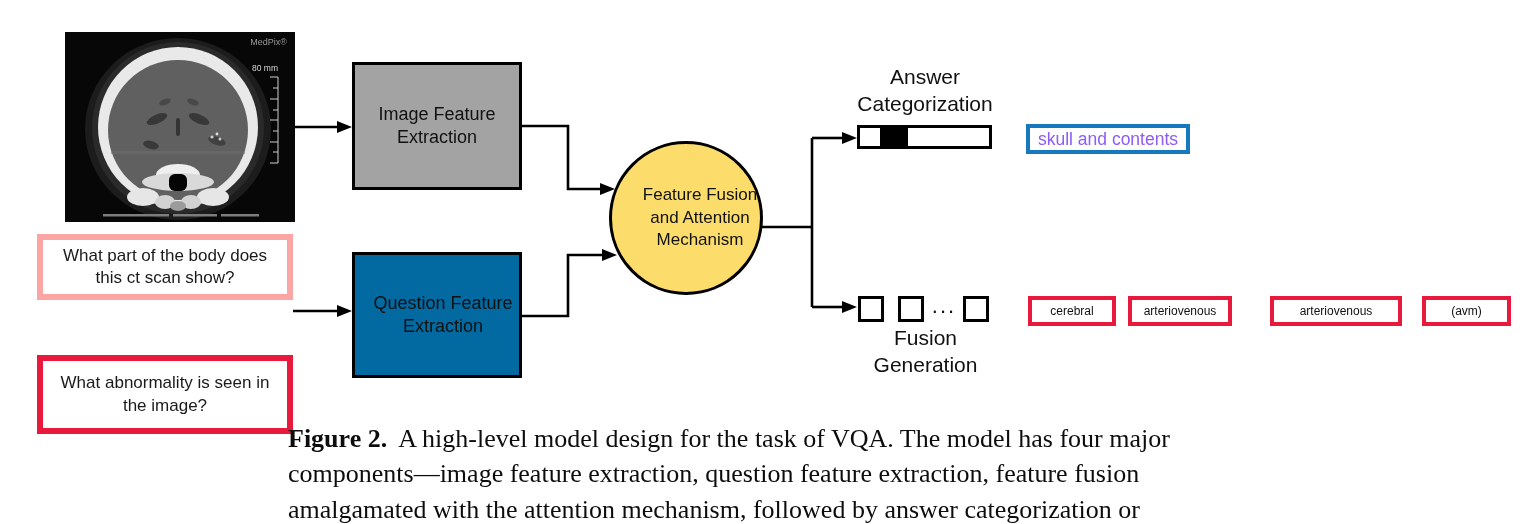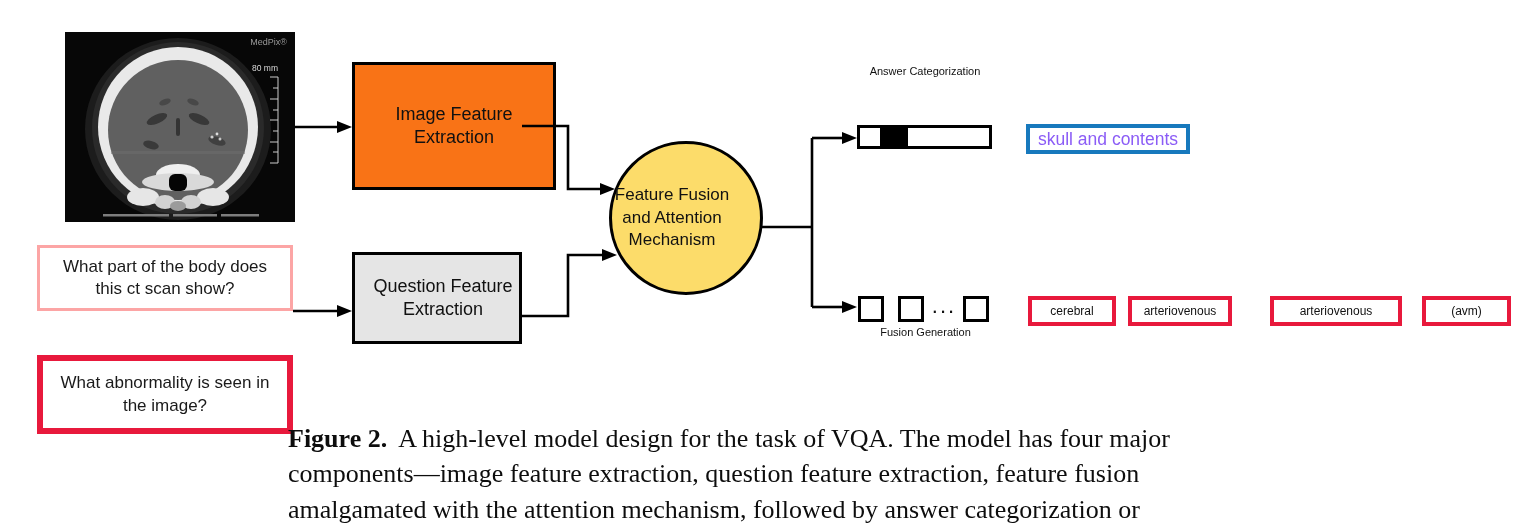--- a/index.html
+++ b/index.html
@@ -14,40 +14,40 @@
   
   #ct-image{left:65px;top:32px;width:230px;height:190px;}
   
   .qbox{
     left:37px;width:256px;box-sizing:border-box;
     background:#fff;color:#1a1a1a;
     font-size:17px;line-height:1.32;text-align:center;
     display:flex;align-items:center;justify-content:center;
     padding:4px 10px;
   }
-  #question-blue{top:245px;height:66px;border:3px solid #fca5a5;}
+  #question-blue{top:234px;height:66px;border:6px solid #fca5a5;}
   #question-red{top:311px;height:79px;border:6px solid #e8193c;margin-top:44px;}
   
   .node{
     box-sizing:border-box;border:3px solid #000;
     display:flex;align-items:center;justify-content:center;
     text-align:center;font-size:18px;line-height:1.3;color:#111;
   }
-  #node-image-feature{left:352px;top:62px;width:204px;height:128px;background:#f97316;}
-  #node-question-feature{left:352px;top:252px;width:170px;height:92px;background:#e5e5e5;padding-left:12px;}
+  #node-image-feature{left:352px;top:62px;width:170px;height:128px;background:#a3a3a3;}
+  #node-question-feature{left:352px;top:252px;width:170px;height:126px;background:#0369a1;padding-left:12px;}
   #node-fusion{
     left:609px;top:141px;width:154px;height:154px;background:#fcdc6a;
     border:3px solid #000;border-radius:50%;
-    display:flex;align-items:center;justify-content:flex-start;
+    display:flex;align-items:center;justify-content:flex-end;
     text-align:center;font-size:17px;line-height:1.32;color:#111;box-sizing:border-box;
   }
   #node-fusion .inner{width:120px;}
   
   .out-label{
-    text-align:center;font-size:11px;line-height:1.28;color:#111;
+    text-align:center;font-size:21px;line-height:1.28;color:#111;
   }
   #cat-label{left:845px;top:64px;width:160px;}
   #gen-label{left:843px;top:325px;width:165px;}
   #cat-bar{
     left:857px;top:125px;width:135px;height:24px;box-sizing:border-box;
     border:3px solid #000;background:#fff;
   }
   #cat-bar .seg{position:absolute;left:20px;top:-1px;bottom:-1px;width:28px;background:#000;}
   .gen-sq{
     width:26px;height:26px;box-sizing:border-box;

